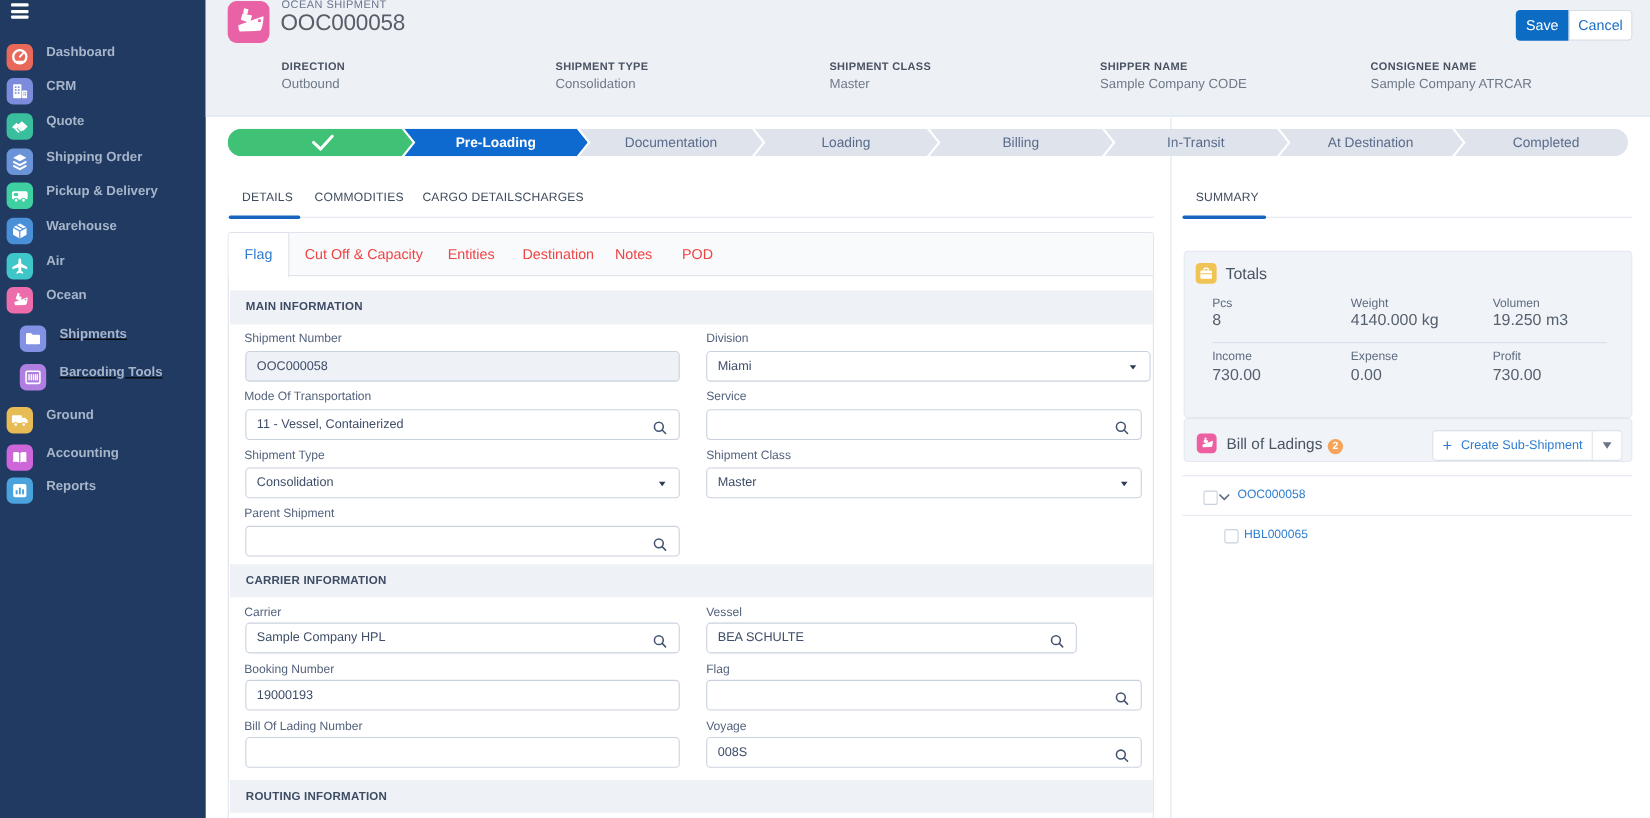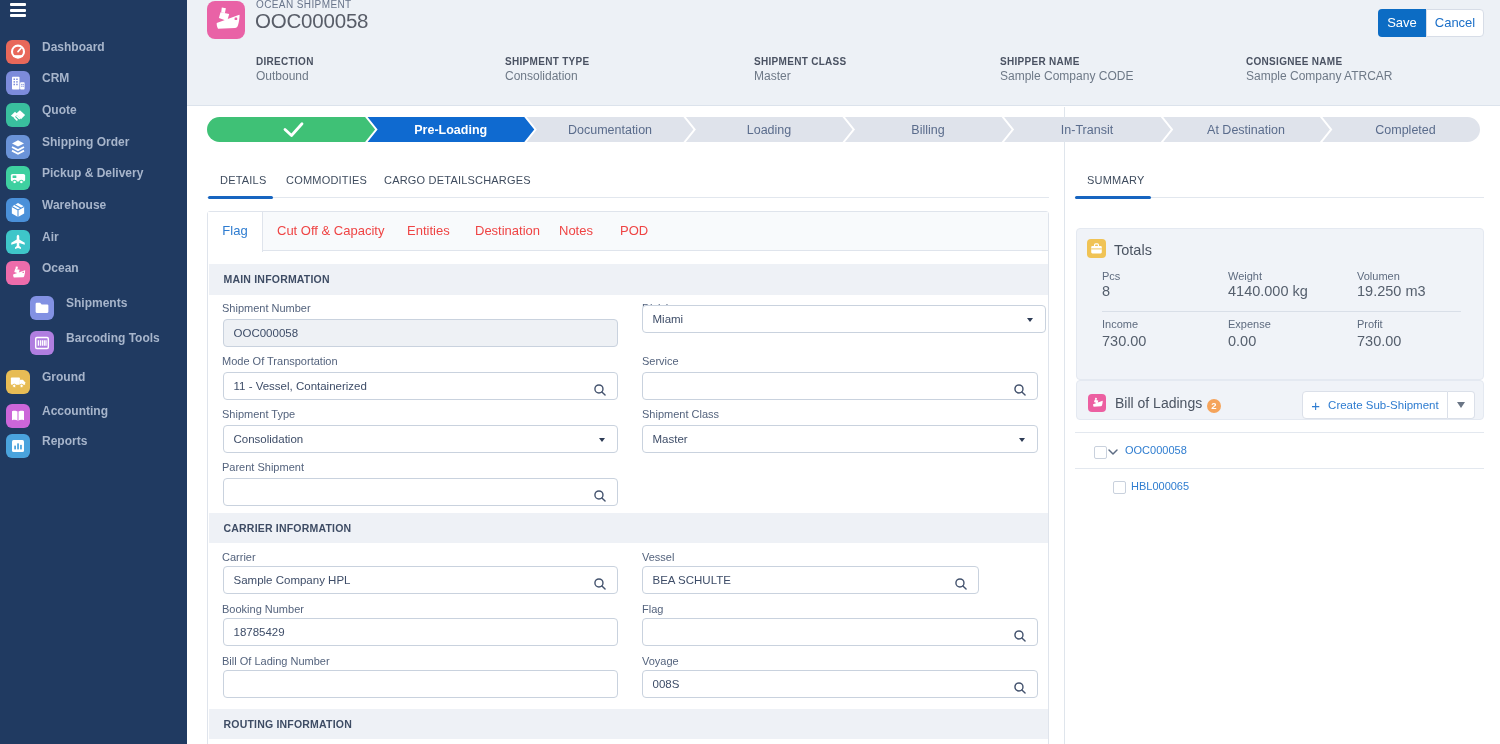--- a/index.html
+++ b/index.html
@@ -4,21 +4,21 @@
 <style>
 * { margin:0; padding:0; box-sizing:border-box; }
 html,body { width:1500px; height:744px; overflow:hidden; }
 body { font-family:"Liberation Sans", sans-serif; background:#fff; }
 #app { position:relative; width:1500px; height:744px; overflow:hidden; background:#fff; }
 .abs { position:absolute; }
 
 
 #sidebar { position:absolute; left:0; top:0; width:187px; height:744px; background:#203a61; }
 .mi { position:absolute; left:6px; display:flex; height:24px; }
-.mi.sub { left:30px; }
+.mi.sub { left:18px;text-decoration:underline; }
 .ic { width:24px; height:24px; border-radius:6px; display:flex; align-items:center; justify-content:center; flex:none; }
 .lb { margin-left:12px; font-size:12px; font-weight:700; color:#a7b5cb; white-space:nowrap; }
 #burger div { position:absolute; left:10px; width:16px; height:3px; background:#fff; border-radius:1px; }
 
 
 #header { position:absolute; left:187px; top:0; width:1313px; height:106px; background:#edf1f6; border-bottom:1px solid #dce3ec; }
 #hicon { position:absolute; left:20px; top:1px; width:38px; height:38px; border-radius:8px; background:#e962a6; display:flex; align-items:center; justify-content:center; }
 #htype { position:absolute; left:69px; top:0px; font-size:10px; line-height:10px; letter-spacing:.4px; color:#68748a; }
 #htitle { position:absolute; left:68px; top:9.5px; font-size:20.5px; line-height:21px; letter-spacing:-.2px; color:#585d68; }
 .hcol-l { position:absolute; top:56px; font-size:10px; line-height:11px; font-weight:700; letter-spacing:.3px; color:#4a5262; }
@@ -257,21 +257,21 @@
     <div class="stab" style="left:69px">Cut Off &amp; Capacity</div>
     <div class="stab" style="left:199px">Entities</div>
     <div class="stab" style="left:267px">Destination</div>
     <div class="stab" style="left:351px">Notes</div>
     <div class="stab" style="left:412px">POD</div>
 
     <div class="band" style="top:52px">MAIN INFORMATION</div>
     <div class="flb" style="left:14px;top:90px">Shipment Number</div>
     <div class="inp ro" style="left:14.5px;top:107px;width:395px">OOC000058</div>
     <div class="flb" style="left:434px;top:90px">Division</div>
-    <div class="inp" style="left:433.5px;top:93px;width:404px">Miami<span class="caret"></span></div>
+    <div class="inp" style="left:433.5px;top:107px;width:404px">Miami<span class="caret"></span></div>
     <div class="flb" style="left:14px;top:143px">Mode Of Transportation</div>
     <div class="inp" style="left:14.5px;top:160px;width:395px">11 - Vessel, Containerized<span class="icr"><svg width="14" height="14" viewBox="0 0 16 16">
             <circle cx="6.8" cy="6.8" r="4.6" fill="none" stroke="#44536e" stroke-width="1.6"></circle>
             <path d="M10.2 10.2 L13.8 13.8" stroke="#44536e" stroke-width="1.6" stroke-linecap="round"></path>
           </svg></span></div>
     <div class="flb" style="left:434px;top:143px">Service</div>
     <div class="inp" style="left:433.5px;top:160px;width:396.5px">
         <span class="icr"><svg width="14" height="14" viewBox="0 0 16 16">
             <circle cx="6.8" cy="6.8" r="4.6" fill="none" stroke="#44536e" stroke-width="1.6"></circle>
             <path d="M10.2 10.2 L13.8 13.8" stroke="#44536e" stroke-width="1.6" stroke-linecap="round"></path>
@@ -294,21 +294,21 @@
     <div class="inp" style="left:14.5px;top:354px;width:395px">Sample Company HPL<span class="icr"><svg width="14" height="14" viewBox="0 0 16 16">
             <circle cx="6.8" cy="6.8" r="4.6" fill="none" stroke="#44536e" stroke-width="1.6"></circle>
             <path d="M10.2 10.2 L13.8 13.8" stroke="#44536e" stroke-width="1.6" stroke-linecap="round"></path>
           </svg></span></div>
     <div class="flb" style="left:434px;top:339px">Vessel</div>
     <div class="inp" style="left:433.5px;top:354px;width:337px">BEA SCHULTE<span class="icr"><svg width="14" height="14" viewBox="0 0 16 16">
             <circle cx="6.8" cy="6.8" r="4.6" fill="none" stroke="#44536e" stroke-width="1.6"></circle>
             <path d="M10.2 10.2 L13.8 13.8" stroke="#44536e" stroke-width="1.6" stroke-linecap="round"></path>
           </svg></span></div>
     <div class="flb" style="left:14px;top:391px">Booking Number</div>
-    <div class="inp" style="left:14.5px;top:406px;width:395px">18785429</div>
+    <div class="inp" style="left:14.5px;top:406px;width:395px">19000193</div>
     <div class="flb" style="left:434px;top:391px">Flag</div>
     <div class="inp" style="left:433.5px;top:406px;width:396.5px">
         <span class="icr"><svg width="14" height="14" viewBox="0 0 16 16">
             <circle cx="6.8" cy="6.8" r="4.6" fill="none" stroke="#44536e" stroke-width="1.6"></circle>
             <path d="M10.2 10.2 L13.8 13.8" stroke="#44536e" stroke-width="1.6" stroke-linecap="round"></path>
           </svg></span>
       </div>
     <div class="flb" style="left:14px;top:443px">Bill Of Lading Number</div>
     <div class="inp" style="left:14.5px;top:458px;width:395px"></div>
     <div class="flb" style="left:434px;top:443px">Voyage</div>

